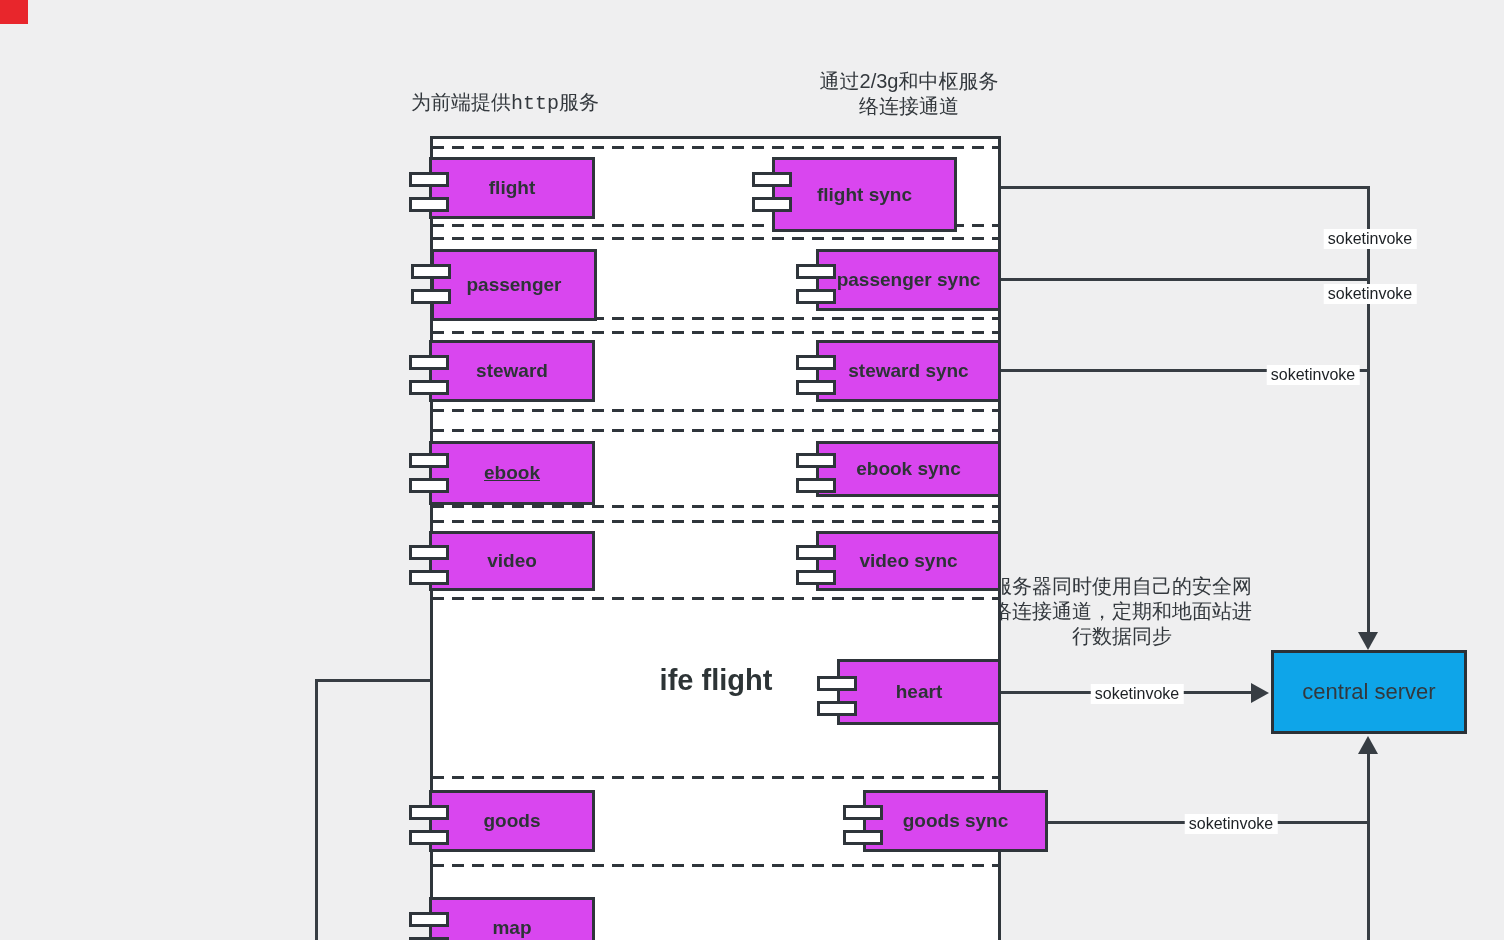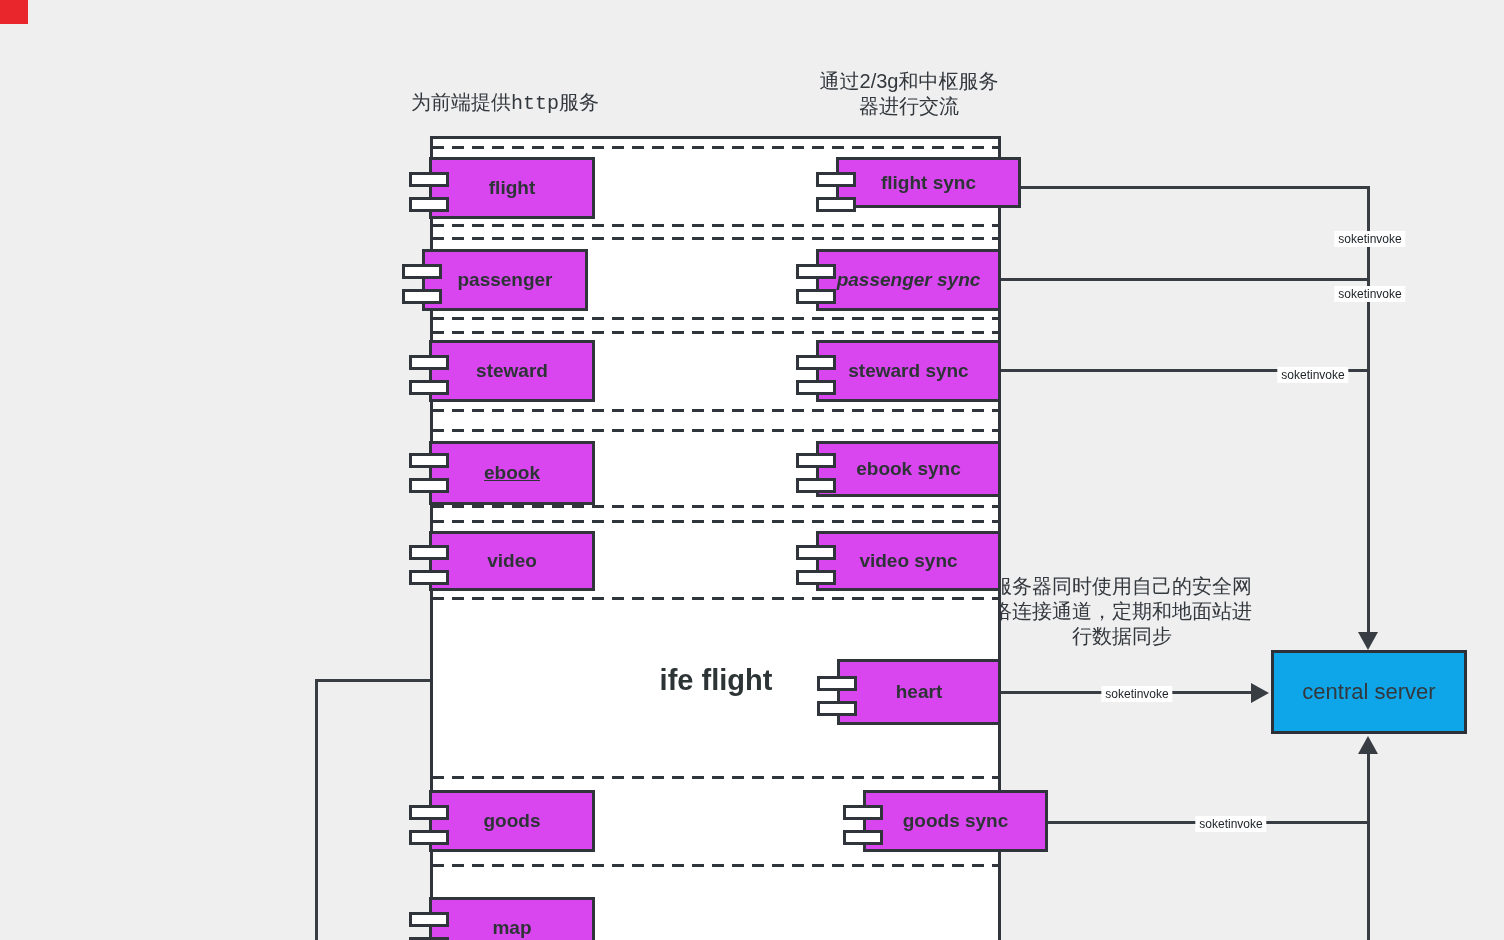--- a/index.html
+++ b/index.html
@@ -27,21 +27,21 @@
     border:3px solid #2f353b;box-sizing:border-box;
   }
   .hline{position:absolute;height:3px;background:#373d43;}
   .vline{position:absolute;width:3px;background:#373d43;}
   .arrow{position:absolute;width:0;height:0;}
   .arrow.down{border-left:10px solid transparent;border-right:10px solid transparent;border-top:18px solid #373d43;}
   .arrow.up{border-left:10px solid transparent;border-right:10px solid transparent;border-bottom:18px solid #373d43;}
   .arrow.right{border-top:10px solid transparent;border-bottom:10px solid transparent;border-left:18px solid #373d43;}
   .conn-label{
     position:absolute;transform:translate(-50%,-50%);
-    background:#ffffff;padding:1px 4px;font-size:12px;color:#1d2125;white-space:nowrap;
+    background:#ffffff;padding:1px 4px;font-size:16px;color:#1d2125;white-space:nowrap;
   }
   .note{
     position:absolute;transform:translateX(-50%);
     font-size:20px;line-height:25px;color:#33383d;text-align:center;white-space:pre-line;
   }
   .ife-label{
     position:absolute;left:716px;top:664px;transform:translateX(-50%);
     font-size:29px;font-weight:bold;color:#2d3436;white-space:nowrap;
   }
   .server{
@@ -52,21 +52,21 @@
 </style>
 </head>
 <body>
 
 <div class="canvas">
 
   <div class="red-marker"></div>
 
   <div class="note" style="left:505px;top:91px;font-family:Liberation Mono, monospace;">为前端提供http服务</div>
   <div class="note" style="left:909px;top:69px;">通过2/3g和中枢服务
-器进行交流</div>
+络连接通道</div>
   <div class="note" style="left:1122px;top:574px;">服务器同时使用自己的安全网
 络连接通道，定期和地面站进
 行数据同步</div>
 
   <div class="hline" style="left:1001px;top:186px;width:367px;"></div>
   <div class="hline" style="left:1001px;top:278px;width:367px;"></div>
   <div class="hline" style="left:1001px;top:369px;width:367px;"></div>
   <div class="vline" style="left:1367px;top:186px;height:446px;"></div>
   <div class="arrow down" style="left:1358px;top:632px;"></div>
 
@@ -94,21 +94,21 @@
   <div class="dash" style="top:520px;"></div>
   <div class="dash" style="top:597px;"></div>
   <div class="dash" style="top:776px;"></div>
   <div class="dash" style="top:864px;"></div>
 
   <div class="comp" style="left:429px;top:157px;width:166px;height:62px;">
     <span class="tab" style="top:12px;"></span>
     <span class="tab" style="top:37px;"></span>
     <span>flight</span>
   </div>
-  <div class="comp" style="left:422px;top:249px;width:166px;height:62px;text-align:right;">
+  <div class="comp" style="left:431px;top:249px;width:166px;height:72px;text-align:right;">
     <span class="tab" style="top:12px;"></span>
     <span class="tab" style="top:37px;"></span>
     <span>passenger</span>
   </div>
   <div class="comp" style="left:429px;top:340px;width:166px;height:62px;">
     <span class="tab" style="top:12px;"></span>
     <span class="tab" style="top:37px;"></span>
     <span>steward</span>
   </div>
   <div class="comp" style="left:429px;top:441px;width:166px;height:64px;text-decoration:underline;">
@@ -125,26 +125,26 @@
     <span class="tab" style="top:12px;"></span>
     <span class="tab" style="top:37px;"></span>
     <span>goods</span>
   </div>
   <div class="comp" style="left:429px;top:897px;width:166px;height:62px;">
     <span class="tab" style="top:12px;"></span>
     <span class="tab" style="top:37px;"></span>
     <span>map</span>
   </div>
 
-  <div class="comp" style="left:836px;top:157px;width:185px;height:51px;">
+  <div class="comp" style="left:772px;top:157px;width:185px;height:75px;">
     <span class="tab" style="top:12px;"></span>
     <span class="tab" style="top:37px;"></span>
     <span>flight sync</span>
   </div>
-  <div class="comp" style="left:816px;top:249px;width:185px;height:62px;font-style:italic;">
+  <div class="comp" style="left:816px;top:249px;width:185px;height:62px;">
     <span class="tab" style="top:12px;"></span>
     <span class="tab" style="top:37px;"></span>
     <span>passenger sync</span>
   </div>
   <div class="comp" style="left:816px;top:340px;width:185px;height:62px;">
     <span class="tab" style="top:12px;"></span>
     <span class="tab" style="top:37px;"></span>
     <span>steward sync</span>
   </div>
   <div class="comp" style="left:816px;top:441px;width:185px;height:56px;">

